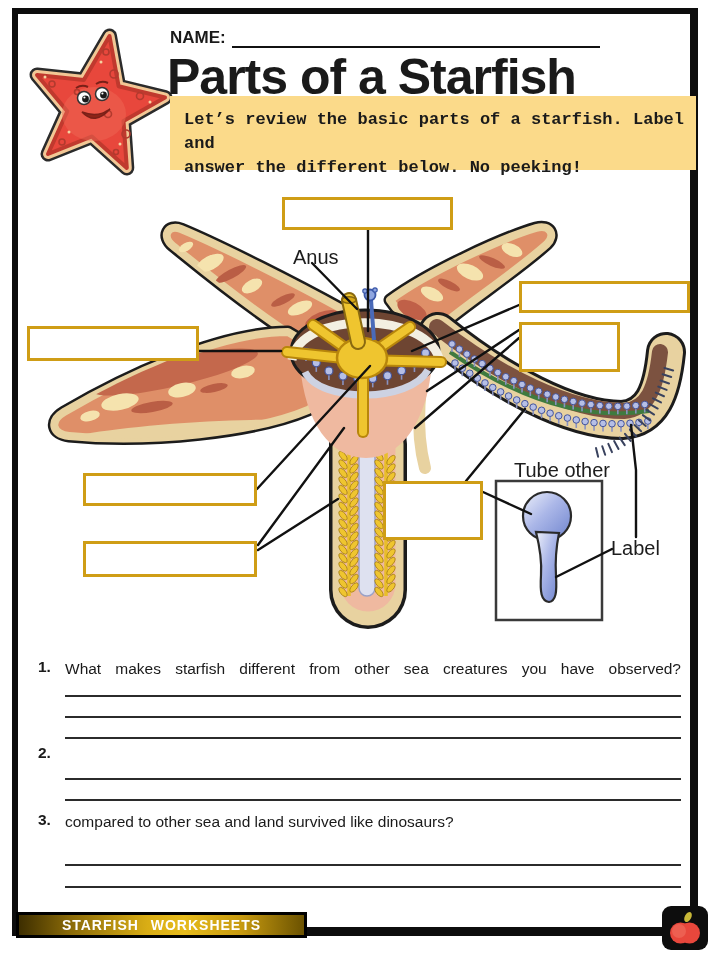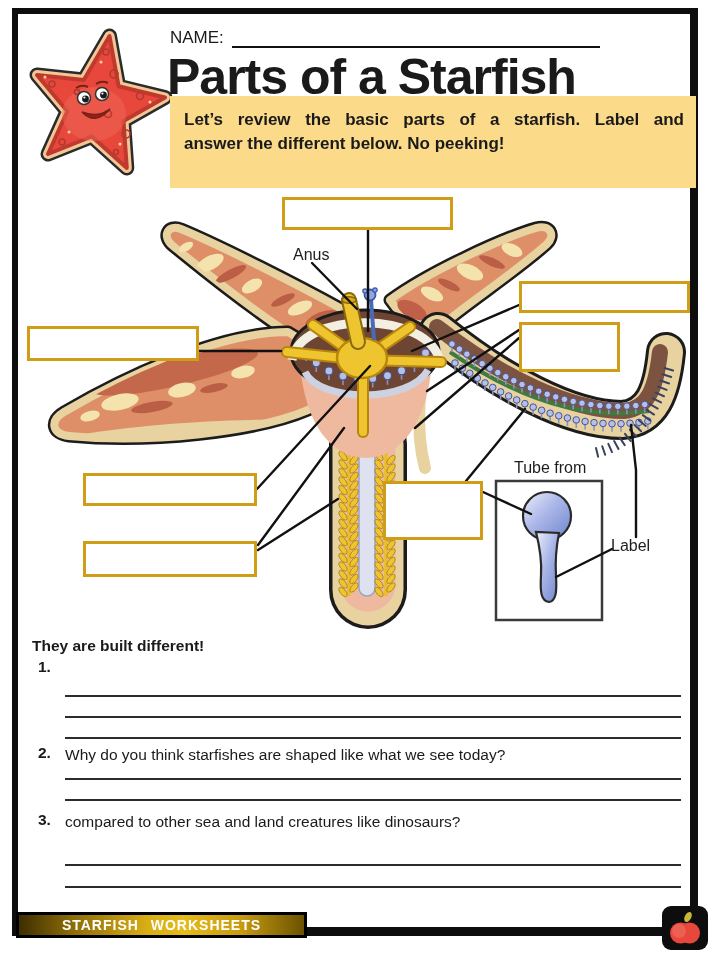--- a/index.html
+++ b/index.html
@@ -2,31 +2,31 @@
 <html><head>
 <meta charset="utf-8">
 <style>
   html,body{margin:0;padding:0;background:#888;}
   .page{position:relative;width:720px;height:960px;background:#fff;overflow:hidden;
         font-family:"Liberation Sans","DejaVu Sans",sans-serif;color:#1a1a1a;margin:0 auto;}
   .frame{position:absolute;left:12px;top:8px;width:686px;height:928px;
          border:6px solid #0d0d0d;border-right-width:8px;border-bottom-width:9px;box-sizing:border-box;}
   
   .logo{position:absolute;left:22px;top:22px;}
-  .name-row{position:absolute;left:170px;top:28px;font-size:17px;font-weight:normal;}
+  .name-row{position:absolute;left:170px;top:28px;font-size:17px;font-weight:bold;}
   .name-line{position:absolute;left:232px;top:26px;width:368px;height:20px;border-bottom:2.5px solid #111;}
   .title{position:absolute;left:167px;top:48px;font-size:50px;font-weight:bold;letter-spacing:-1px;}
-  .instr{position:absolute;left:170px;top:96px;width:526px;height:92px;background:#FBDA8A;box-sizing:border-box;
-         padding:12px 12px 0 14px;font-size:17px;font-weight:bold;line-height:24px;}
+  .instr{position:absolute;left:170px;top:96px;width:526px;height:74px;background:#FBDA8A;box-sizing:border-box;
+         padding:12px 12px 0 14px;font-size:17px;font-weight:bold;line-height:24px;font-family:Liberation Mono, monospace;}
   .instr .jline{display:block;text-align:justify;text-align-last:justify;}
   .instr .nline{display:block;}
   
   svg.diagram{position:absolute;left:0;top:0;width:720px;height:960px;pointer-events:none;}
   .lbox{position:absolute;background:#fff;border:3px solid #CF9D16;box-sizing:border-box;z-index:5;}
-  .dlabel{position:absolute;font-size:16px;color:#1d1d1d;z-index:6;}
+  .dlabel{position:absolute;font-size:20px;color:#1d1d1d;z-index:6;}
   
   .qhead{position:absolute;left:32px;top:637px;font-size:15.5px;font-weight:bold;}
   .qnum{position:absolute;left:38px;width:24px;font-size:15.5px;font-weight:bold;}
   .qtext{position:absolute;left:65px;width:616px;font-size:15.5px;line-height:21px;}
   .qtext .jline{display:block;text-align:justify;text-align-last:justify;}
   .qtext .nline{display:block;}
   .ansline{position:absolute;left:65px;width:616px;height:0;border-bottom:2px solid #2b2b2b;}
   
   .banner{position:absolute;left:16px;top:912px;width:291px;height:26px;border:3px solid #000;box-sizing:border-box;
           background:linear-gradient(90deg,#3d2e00 0%,#8a6a08 18%,#d9ad15 45%,#e6bb1c 58%,#c79a10 78%,#6b5200 100%);
@@ -427,40 +427,39 @@
 
   <div class="lbox" style="left:282px;top:197px;width:171px;height:33px"></div>
   <div class="lbox" style="left:519px;top:281px;width:171px;height:32px"></div>
   <div class="lbox" style="left:519px;top:322px;width:101px;height:50px"></div>
   <div class="lbox" style="left:27px;top:326px;width:172px;height:35px"></div>
   <div class="lbox" style="left:83px;top:473px;width:174px;height:33px"></div>
   <div class="lbox" style="left:83px;top:541px;width:174px;height:36px"></div>
   <div class="lbox" style="left:383px;top:481px;width:100px;height:59px"></div>
 
   <div class="dlabel" style="left:293px;top:246px">Anus</div>
-  <div class="dlabel" style="left:514px;top:459px">Tube from</div>
+  <div class="dlabel" style="left:514px;top:459px">Tube other</div>
   <div class="dlabel" style="left:611px;top:537px">Label</div>
 
-  <div class="qhead">They are built different!</div>
 
   <div class="qnum" style="top:658px">1.</div>
+  <div class="qtext" style="top:658px">
+    <span class="jline">What makes starfish different from other sea creatures you have observed?</span>
+  </div>
   <div class="ansline" style="top:695px"></div>
   <div class="ansline" style="top:716px"></div>
   <div class="ansline" style="top:737px"></div>
 
   <div class="qnum" style="top:744px">2.</div>
-  <div class="qtext" style="top:744px">
-    <span class="nline">Why do you think starfishes are shaped like what we see today?</span>
-  </div>
   <div class="ansline" style="top:778px"></div>
   <div class="ansline" style="top:799px"></div>
 
   <div class="qnum" style="top:811px">3.</div>
   <div class="qtext" style="top:811px">
-    <span class="nline">compared to other sea and land creatures like dinosaurs?</span>
+    <span class="nline">compared to other sea and land survived like dinosaurs?</span>
   </div>
   <div class="ansline" style="top:864px"></div>
   <div class="ansline" style="top:886px"></div>
 
   <div class="banner">STARFISH WORKSHEETS</div>
   <div class="site">KIDSKONNECT.COM</div>
   <div class="apple">
     <svg width="46" height="44" viewBox="0 0 46 44">
       <ellipse cx="26" cy="11" rx="3.2" ry="5.5" fill="#C8B838" transform="rotate(28 26 11)"></ellipse>
       <circle cx="18.5" cy="27" r="10.5" fill="#E8473C"></circle>

